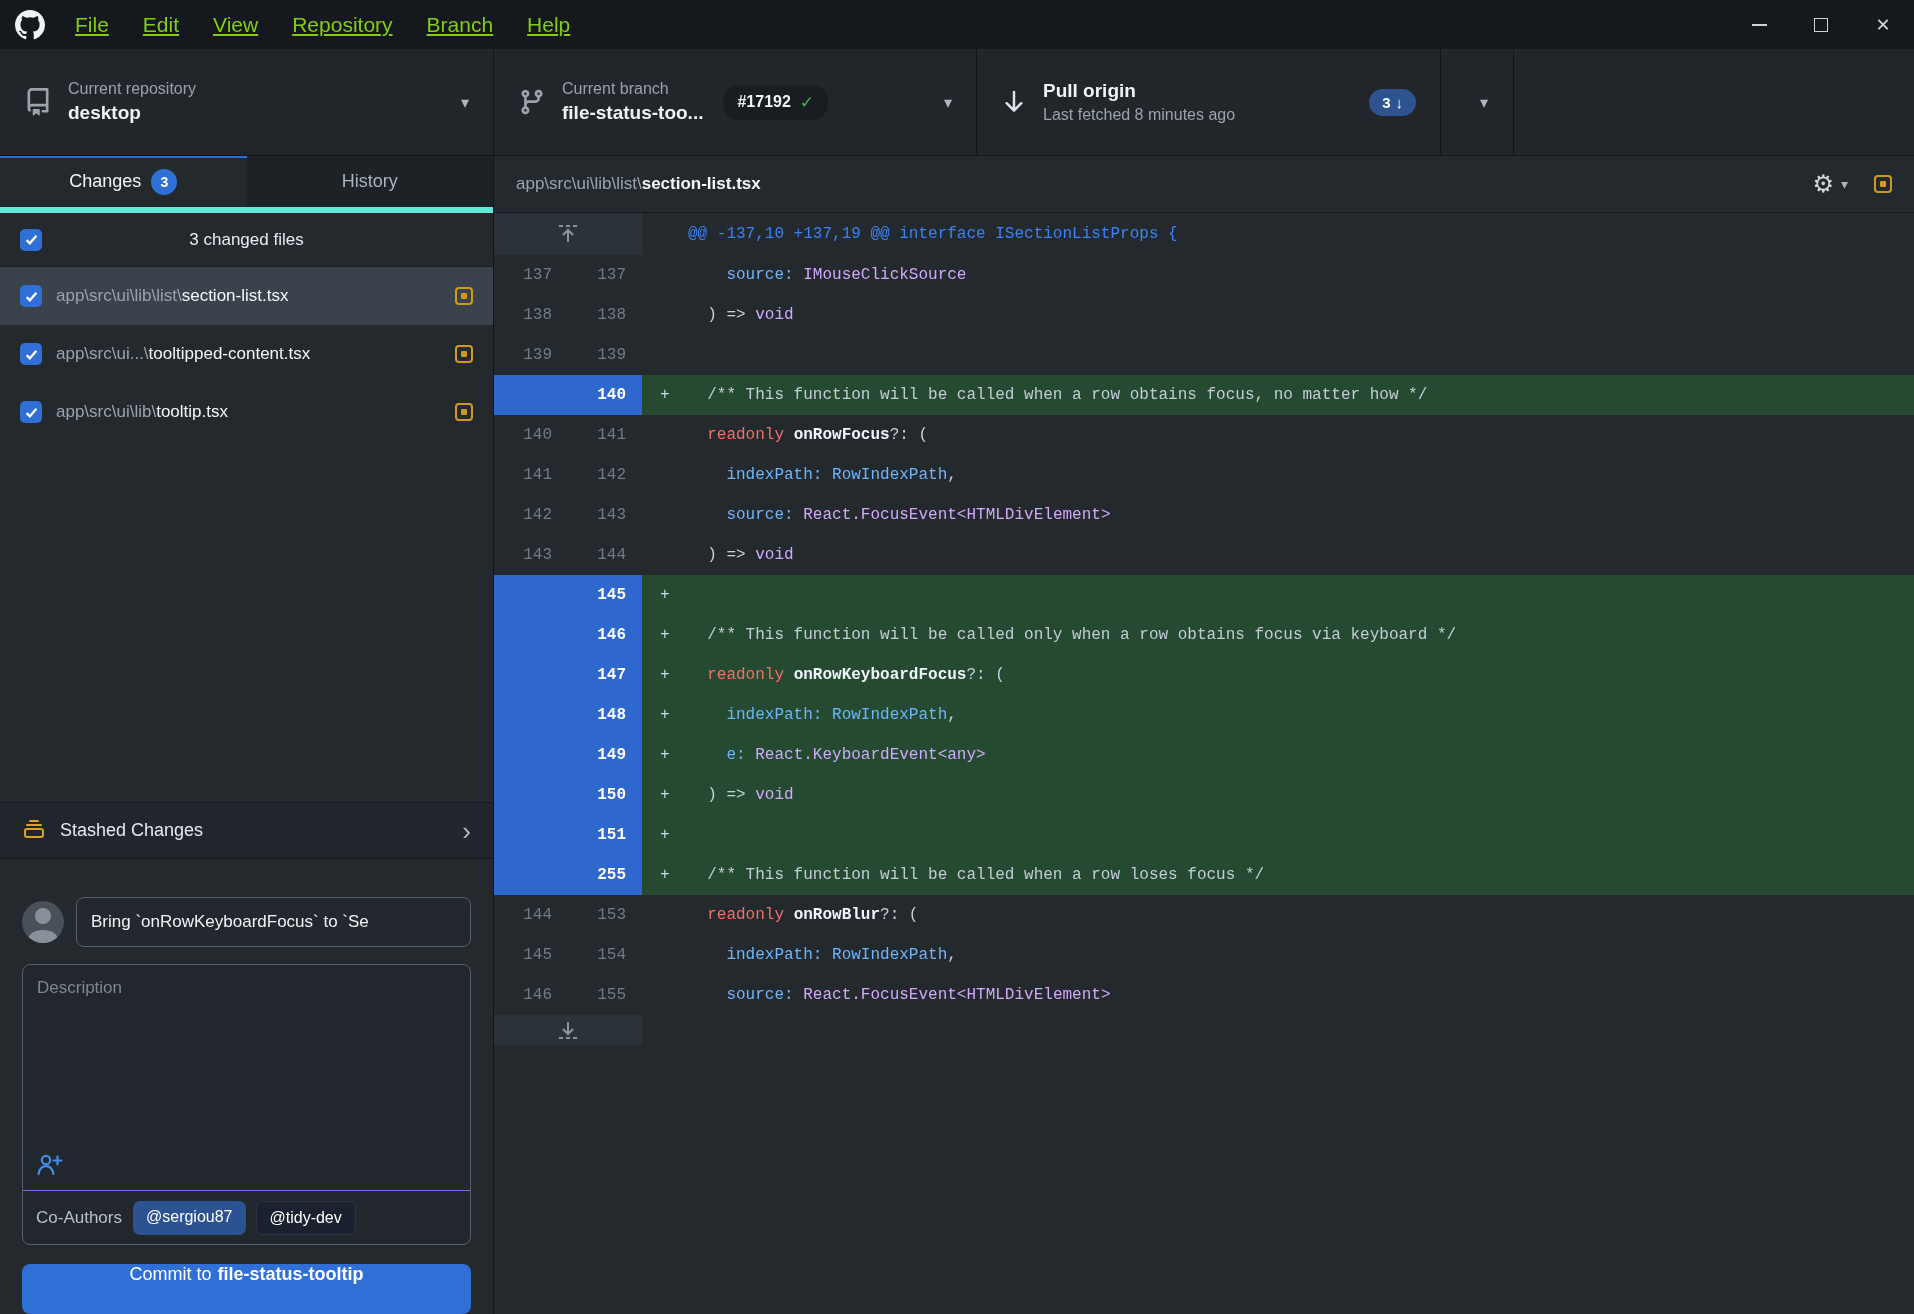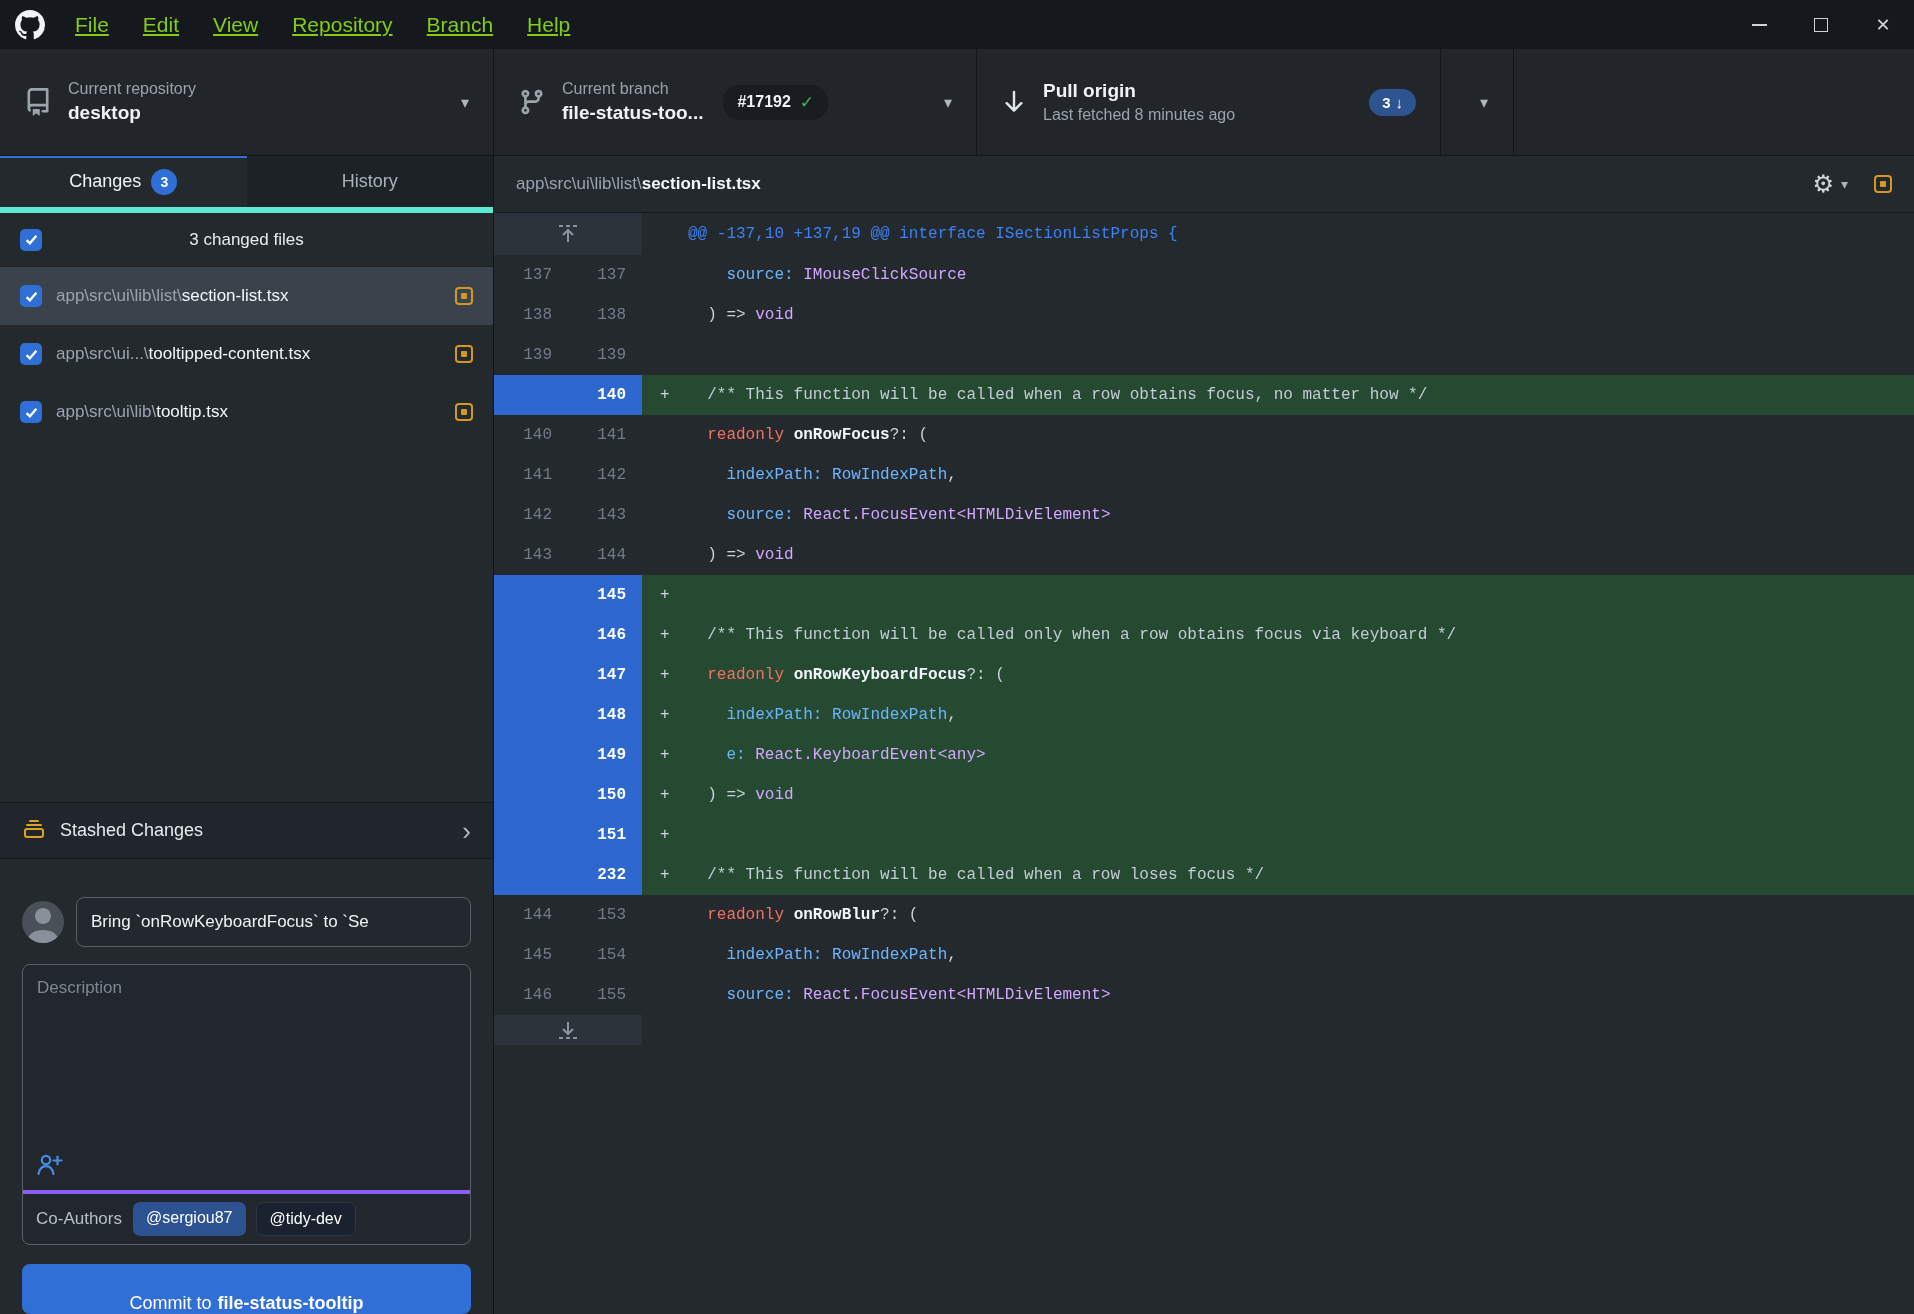--- a/index.html
+++ b/index.html
@@ -79,27 +79,27 @@
   .avatar { width:42px; height:42px; border-radius:50%; background:#4a5058; overflow:hidden; flex:none;
             display:flex; align-items:flex-end; justify-content:center; }
   .summary-input { flex:1; height:50px; background:#23282e; border:1px solid #566069; border-radius:8px;
                    color:#f0f3f6; font-size:17px; padding:0 14px; font-family:inherit; outline:none; min-width:0; }
   .desc-box { margin-top:17px; border:1px solid #566069; border-radius:8px; overflow:hidden; background:#22272d; }
   .desc-area { height:225px; position:relative; }
   .desc-input { width:100%; height:170px; background:transparent; border:none; resize:none; outline:none;
                 color:#f0f3f6; font-size:17px; padding:13px 14px; font-family:inherit; }
   .desc-input::placeholder { color:#7d8792; }
   .coauthor-toggle { position:absolute; left:13px; bottom:10px; cursor:pointer; }
-  .coauthor-strip { border-top:4px solid #8b5cf6; height:54px; display:flex; align-items:center; gap:11px; padding:0 13px; }
+  .coauthor-strip { border-top:1px solid #8b5cf6; height:54px; display:flex; align-items:center; gap:11px; padding:0 13px; }
   .coauthor-label { font-size:17px; color:#b6c0ca; white-space:nowrap; }
   .pill { border-radius:7px; padding:7px 13px; font-size:16px; color:#fff; white-space:nowrap; cursor:pointer; }
   .pill-primary { background:#2d5291; }
   .pill-dark { background:#19222e; border:1px solid #2b3razz744; border:1px solid #2b3744; }
   .commit-btn { margin-top:19px; height:50px; width:100%; background:#2f6fd6; border:none; border-radius:8px;
-                color:#fff; font-size:18px; font-family:inherit; display:flex; align-items:flex-end;
+                color:#fff; font-size:18px; font-family:inherit; display:flex; align-items:flex-start;
                 justify-content:center; gap:6px; cursor:pointer; }
   .commit-btn b { font-weight:700; }
 
   
   .diff-panel { flex:1; min-width:0; display:flex; flex-direction:column; background:#24292e; }
   .diff-header { height:57px; flex:none; border-bottom:1px solid #14181c; display:flex; align-items:center;
                  padding:0 22px; font-size:17px; }
   .diff-path { white-space:nowrap; overflow:hidden; }
   .diff-path .file-name { font-weight:600; }
   .header-actions { margin-left:auto; display:flex; align-items:center; }
@@ -413,21 +413,21 @@
               <span class="dnum">150</span>
               <span class="dcode"><span class="dmarker">+</span><span class="tok-pl">  ) =&gt; </span><span class="tok-pu">void</span></span>
             </div>
             <div class="diff-row add">
               <span class="dnum"></span>
               <span class="dnum">151</span>
               <span class="dcode"><span class="dmarker">+</span></span>
             </div>
             <div class="diff-row add">
               <span class="dnum"></span>
-              <span class="dnum">232</span>
+              <span class="dnum">255</span>
               <span class="dcode"><span class="dmarker">+</span><span class="tok-pl">  </span><span class="tok-cm">/** This function will be called when a row loses focus */</span></span>
             </div>
             <div class="diff-row ctx">
               <span class="dnum">144</span>
               <span class="dnum">153</span>
               <span class="dcode"><span class="dmarker">&nbsp;</span><span class="tok-pl">  </span><span class="tok-rd">readonly</span><span class="tok-pl"> </span><span class="tok-fn">onRowBlur</span><span class="tok-pl">?: (</span></span>
             </div>
             <div class="diff-row ctx">
               <span class="dnum">145</span>
               <span class="dnum">154</span>

